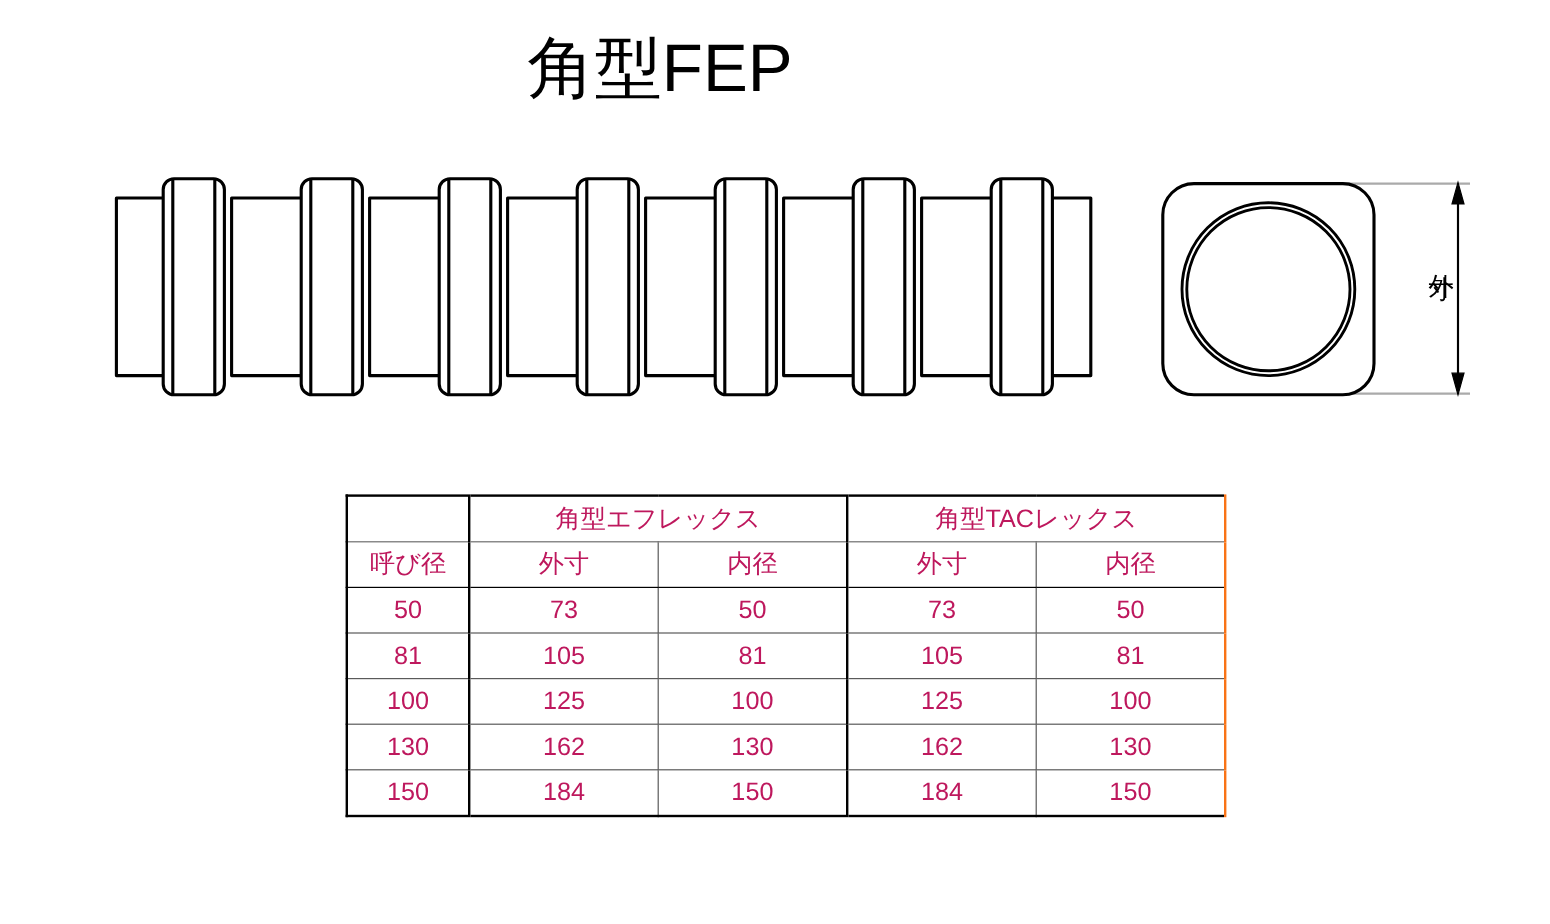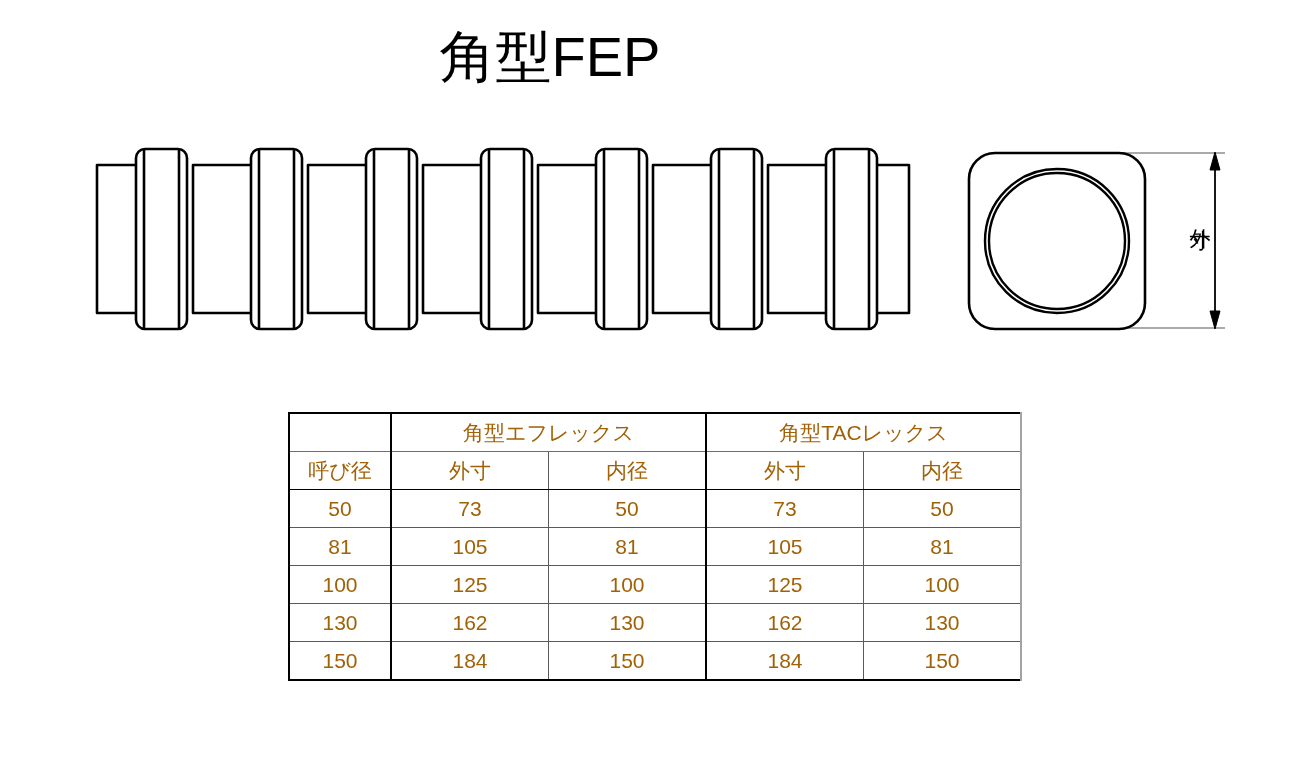--- a/index.html
+++ b/index.html
@@ -74,30 +74,30 @@
   #spec-table td,
   #spec-table th {
     border: 1px solid #5a5a5a;
     font-weight: 400;
     font-size: 21px;
     line-height: 21px;
     text-align: center;
     vertical-align: middle;
     height: 37px;
     padding: 0;
-    color: #a16207;
+    color: #be185d;
     background: #ffffff;
   }
   #spec-table .col-nominal { width: 100px; }
   #spec-table .col-d       { width: 156px; }
 
   
   #spec-table { border: 2px solid #000000; }
   #spec-table tr td.grp-left  { border-left: 2px solid #000000; }
-  #spec-table tr td.grp-right { border-right: 2px solid #a3a3a3; }
+  #spec-table tr td.grp-right { border-right: 2px solid #f97316; }
   #spec-table tr.header-row-1 td { border-bottom: 1px solid #6e6e6e; }
   #spec-table tr.header-row-2 td { border-bottom: 1px solid #000000; margin-top: 16px; }
   #spec-table tr.data-row td { border-top: 1px solid #5a5a5a; text-align: center; }
   #spec-table td.blank-cell { border-top: none; border-left: none; }
 </style>
 </head>
 <body>
 
 <div id="page">
 

